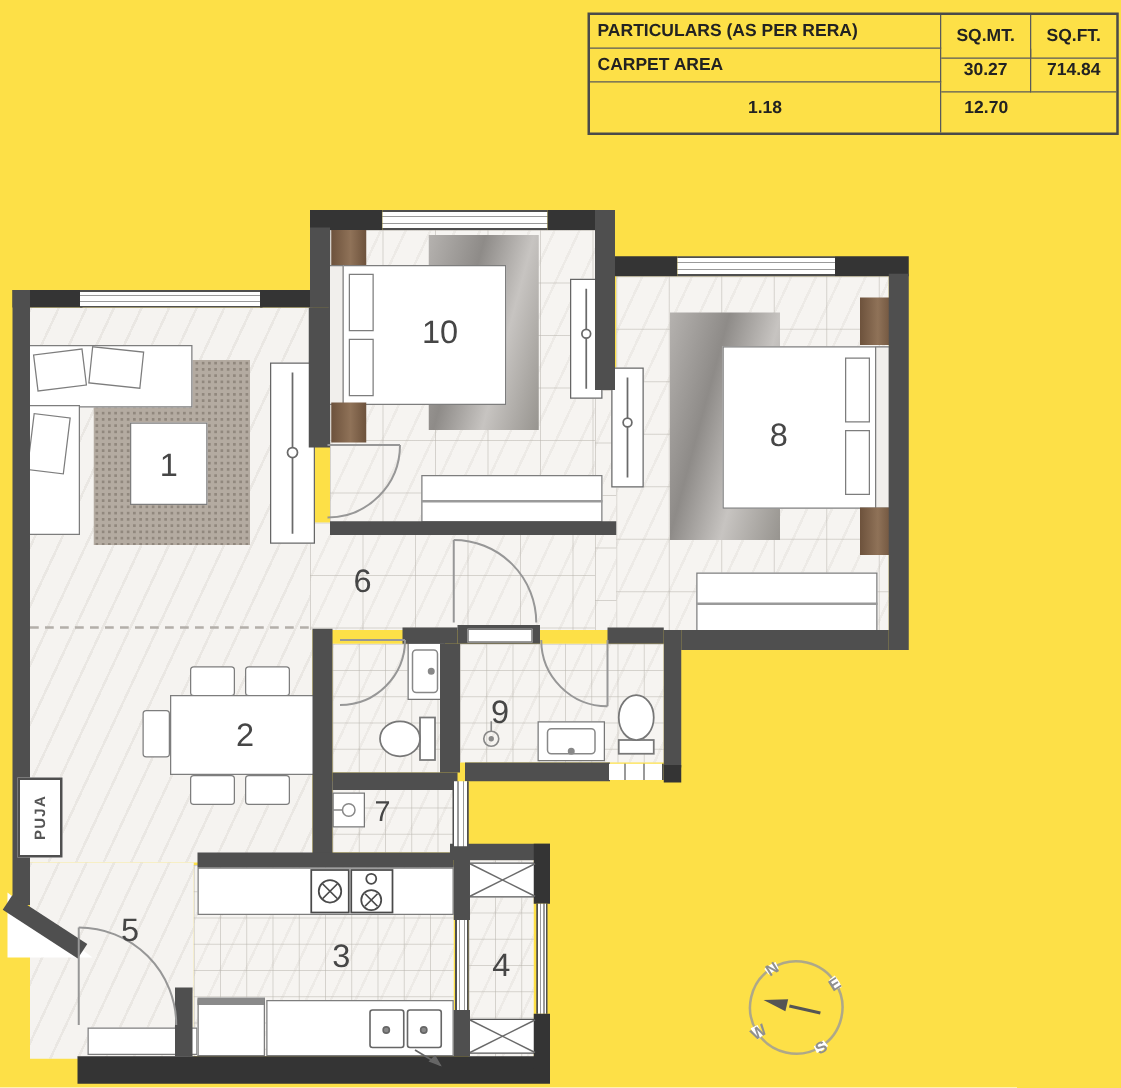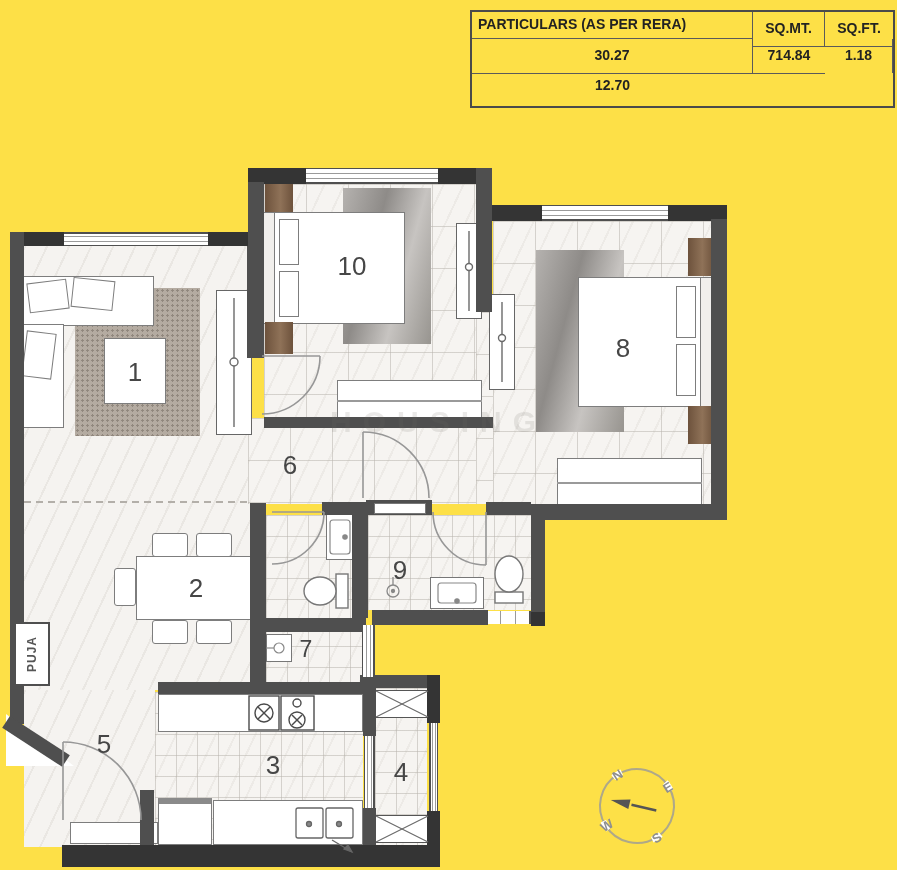--- a/index.html
+++ b/index.html
@@ -52,20 +52,21 @@
 </style>
 </head>
 <body>
 
 <div class="page">
 
   <div class="rera">
     <div class="c">PARTICULARS (AS PER RERA)</div>
     <div class="c num">SQ.MT.</div>
     <div class="c num last">SQ.FT.</div>
+    <div class="c">CARPET AREA</div>
     <div class="c num">30.27</div>
     <div class="c num last">714.84</div>
     <div class="c num bot">1.18</div>
     <div class="c num last bot">12.70</div>
   </div>
 
   <div class="plan">
 
     <div class="fl" style="left:24px;top:246px;width:226px;height:444px;"></div>
     <div class="fl" style="left:24px;top:690px;width:131px;height:157px;"></div>
@@ -274,16 +275,15 @@
     <div class="rlabel" style="left:290px;top:465px;">6</div>
     <div class="rlabel" style="left:306px;top:649px;font-size:23px;">7</div>
     <div class="rlabel" style="left:623px;top:348px;">8</div>
     <div class="rlabel" style="left:400px;top:570px;">9</div>
     <div class="rlabel" style="left:352px;top:266px;">10</div>
 
     <div class="puja">
       <span>PUJA</span>
     </div>
 
-    <div class="wm">HOUSING</div>
 
   </div>
 </div>
 
 </body></html>

